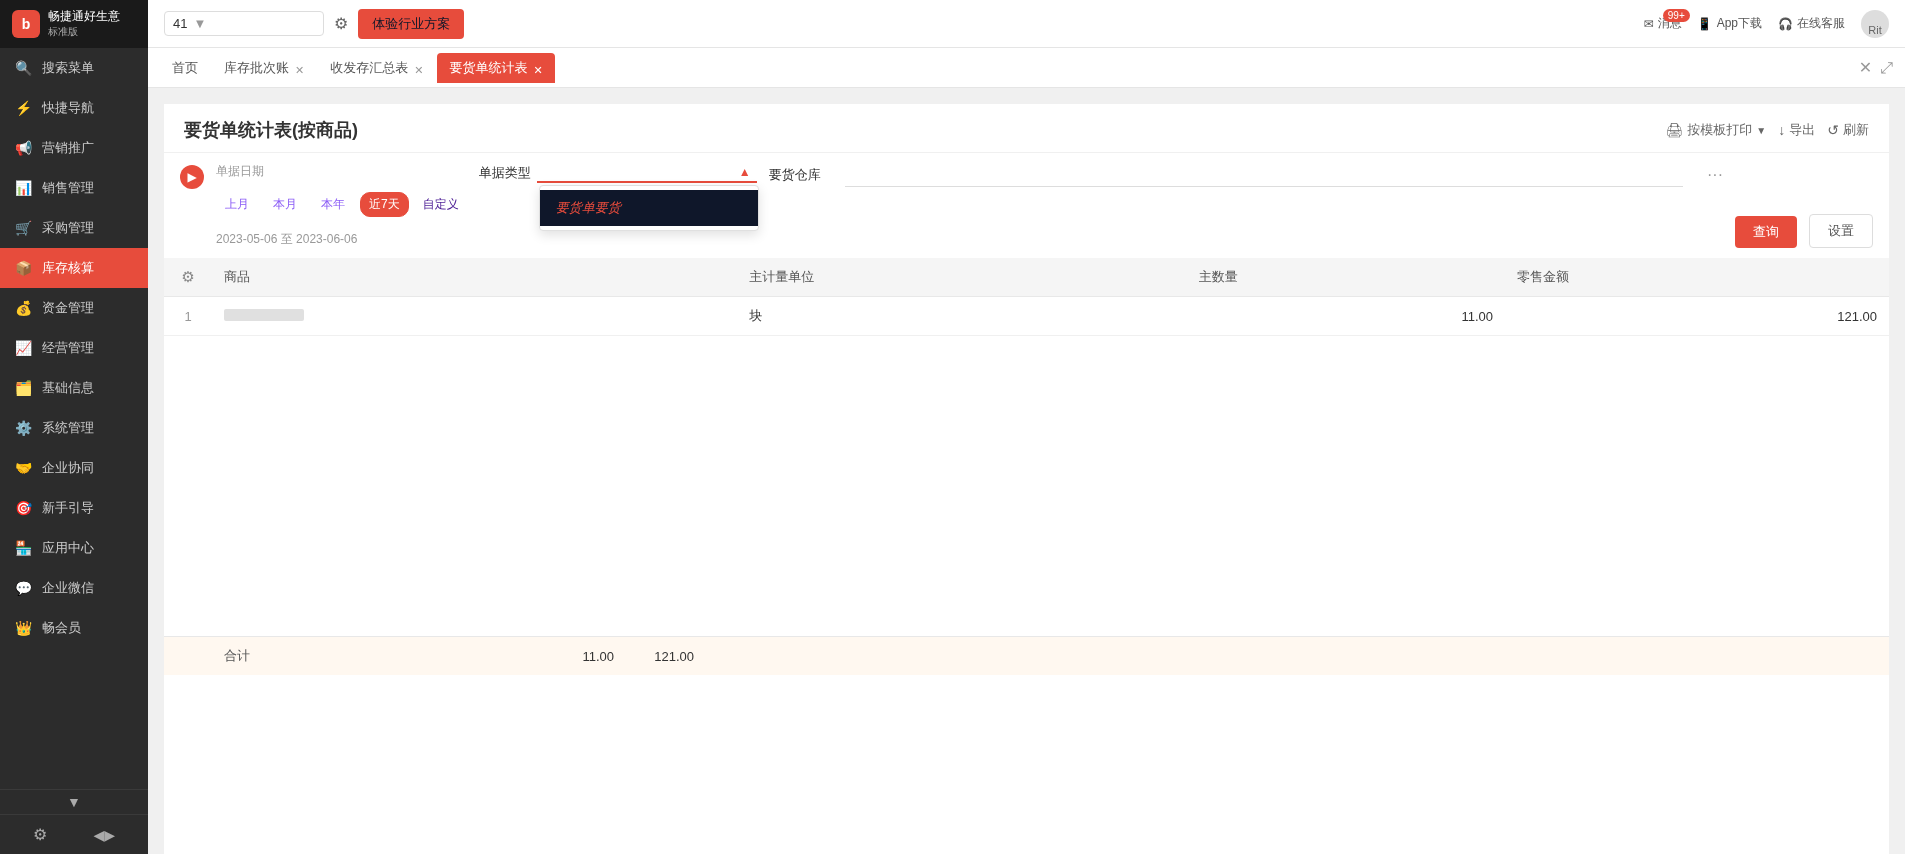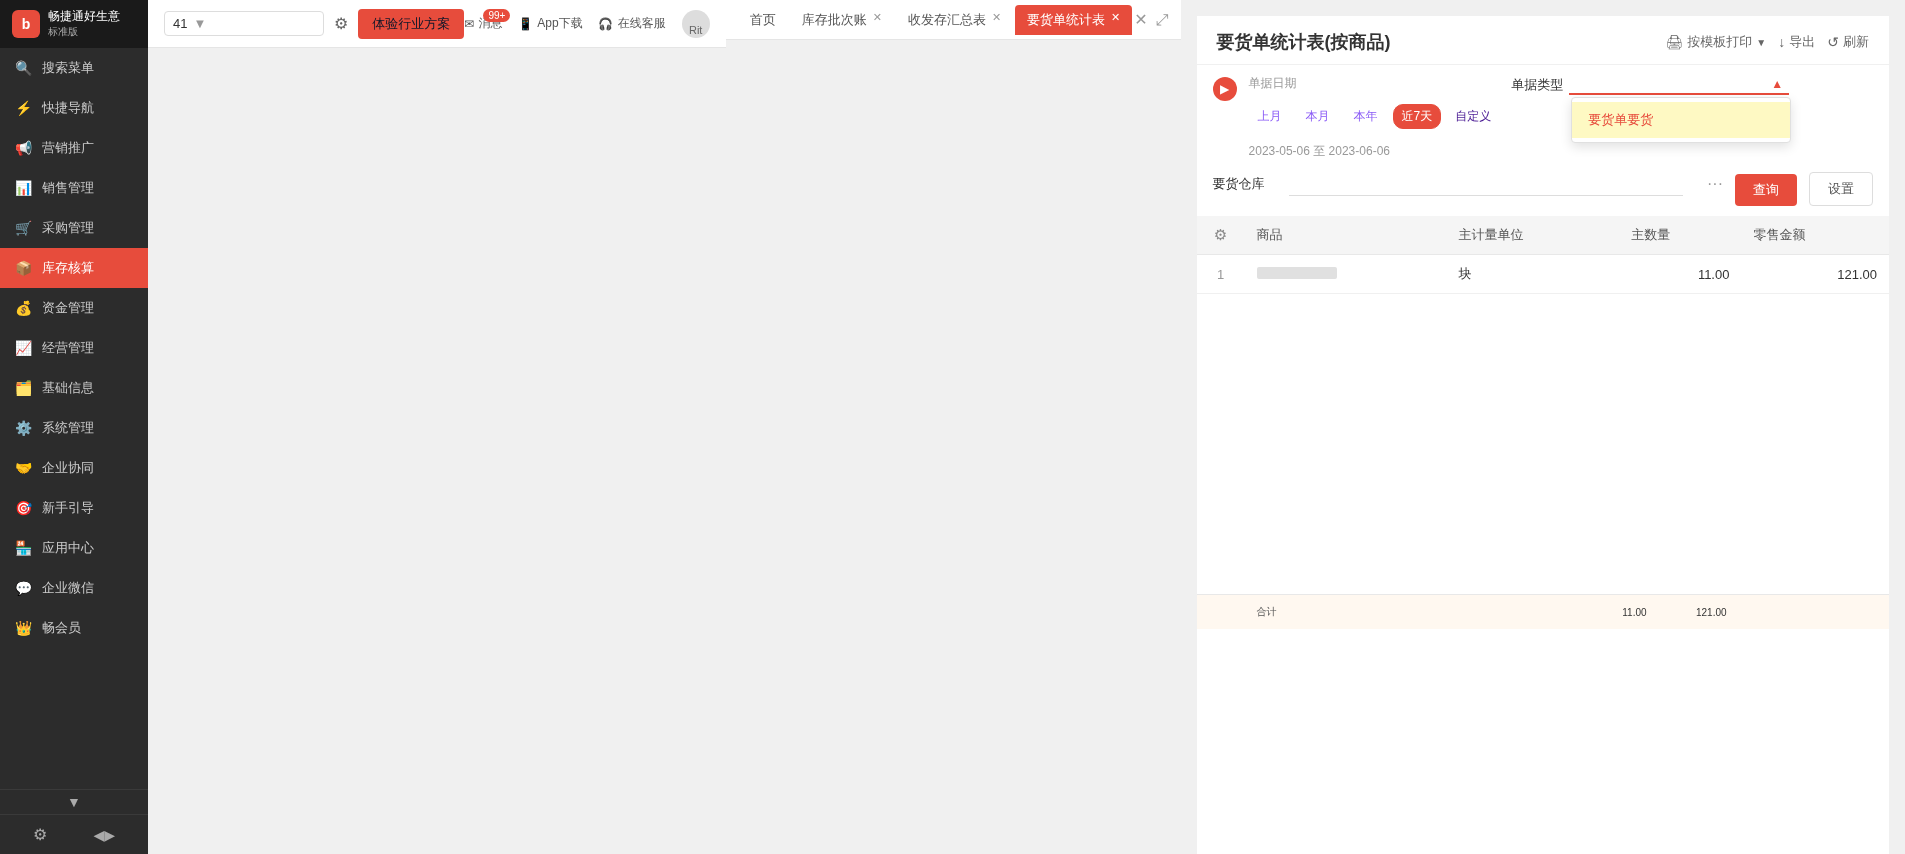--- a/index.html
+++ b/index.html
@@ -50,21 +50,21 @@
     .nav-item .nav-icon { width: 20px; height: 20px; margin-right: 8px; display: flex; align-items: center; justify-content: center; font-size: 14px; flex-shrink: 0; }
 
     .sidebar-bottom {
       display: flex; align-items: center; justify-content: space-around;
       padding: 10px;
       border-top: 1px solid #3a3a3a;
     }
     .sidebar-bottom-btn { color: #aaa; cursor: pointer; font-size: 16px; }
 
     
-    .main { flex: 1; display: flex; overflow: hidden; background: #f0f0f0; }
+    .main { flex: 1; display: flex; flex-direction: column; overflow: hidden; background: #f0f0f0; }
 
     
     .topbar {
       height: 48px;
       background: #fff;
       display: flex; align-items: center;
       padding: 0 16px;
       border-bottom: 1px solid #e5e5e5;
       flex-shrink: 0;
     }
@@ -92,21 +92,21 @@
     .tabbar {
       height: 40px;
       background: #fff;
       display: flex; align-items: center;
       border-bottom: 1px solid #e5e5e5;
       padding: 0 12px;
       flex-shrink: 0;
       gap: 2px;
     }
     .tab-item {
-      display: flex; align-items: flex-start;
+      display: flex; align-items: flex-end;
       padding: 6px 12px;
       font-size: 13px;
       cursor: pointer;
       color: #555;
       border-radius: 4px 4px 0 0;
       white-space: nowrap;
     }
     .tab-item .tab-close { margin-left: 6px; color: #999; font-size: 11px; }
     .tab-item.active { background: #e74c3c; color: #fff; }
     .tab-item.active .tab-close { color: #fff; }
@@ -202,21 +202,21 @@
       z-index: 100;
       min-width: 220px;
       padding: 4px 0;
     }
     .dropdown-item {
       padding: 9px 16px;
       font-size: 13px;
       cursor: pointer;
       color: #333;
     }
-    .dropdown-item.selected { background: #fef9c3; color: #e74c3c; }
+    .dropdown-item.selected { background: #0f172a; color: #e74c3c; font-style: italic; }
 
     
     .table-wrap { padding: 0; overflow-x: auto; }
     table { width: 100%; border-collapse: collapse; font-size: 13px; }
     thead tr { background: #f5f5f5; }
     th {
       padding: 10px 12px;
       text-align: left;
       font-weight: normal;
       color: #555;
@@ -231,21 +231,21 @@
     }
     td:first-child { text-align: center; color: #999; }
     td.num { text-align: right; }
 
     
     .table-total {
       background: #fff8f0;
       display: flex; align-items: center;
       padding: 10px 12px;
       border-top: 1px solid #e8e8e8;
-      font-size: 10px;
+      font-size: 13px;
     }
     .total-label { width: 370px; padding-left: 48px; color: #555; }
     .total-val { min-width: 80px; text-align: right; color: #333; padding-right: 12px; }
 
     
     .scroll-arrow {
       width: 16px; background: #ccc; cursor: pointer;
       display: flex; align-items: center; justify-content: center;
       font-size: 10px; color: #666; flex-shrink: 0;
     }

